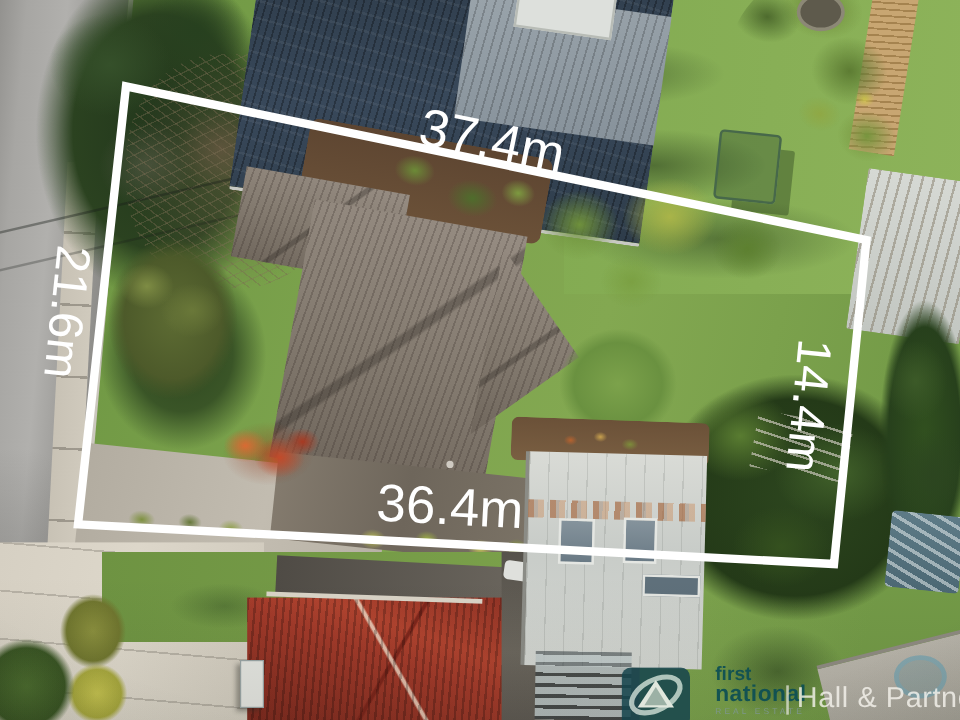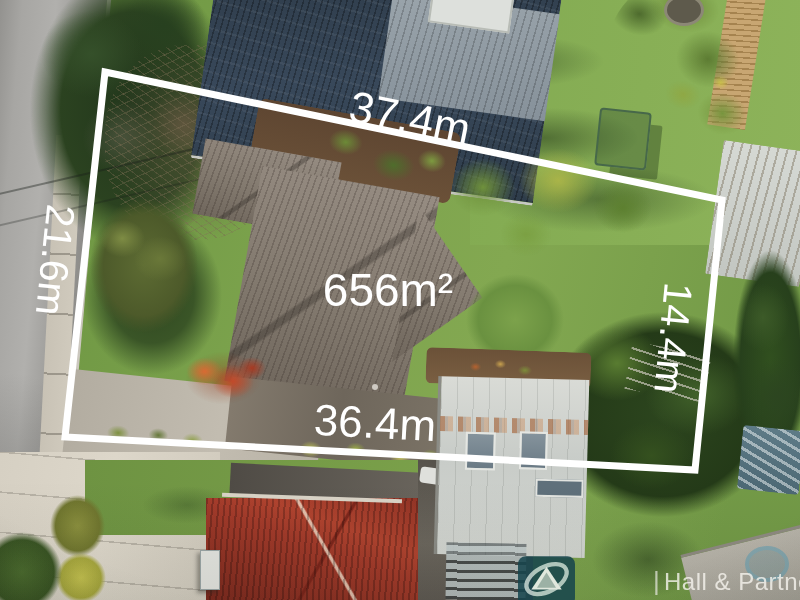--- a/index.html
+++ b/index.html
@@ -310,29 +310,33 @@
 
   <svg class="abs boundary-svg" width="800" height="600" viewBox="0 0 800 600">
     <polygon points="105,72 722,200 695,470 65,437" fill="none" stroke="#ffffff" stroke-width="7" stroke-linejoin="miter"></polygon>
   </svg>
 
   <div class="m-label lbl-top">37.4m</div>
   <div class="m-label lbl-right">14.4m</div>
   <div class="m-label lbl-bottom">36.4m</div>
   <div class="m-label lbl-left">21.6m</div>
   <div class="m-label area-label">
-    <div>656m²</div>
   </div>
 
   <div class="abs logo">
     <div class="abs logo-mark">
       <svg width="57" height="50" viewBox="0 0 60 52">
         <rect x="0" y="0" width="60" height="52" rx="8" fill="#17454e" opacity="0.93"></rect>
         <ellipse cx="30" cy="24" rx="23" ry="13" transform="rotate(-28 30 24)" fill="none" stroke="#cfe0da" stroke-width="4.5" opacity="0.85"></ellipse>
         <path d="M30 11 L46 35 L14 35 Z" fill="#e9eee9"></path>
         <path d="M30 17 L40 33 L20 33 Z" fill="#9fb3ad"></path>
       </svg>
     </div>
+    <div class="abs logo-words">
+      <div class="logo-w1">first</div>
+      <div class="logo-w2">national</div>
+      <div class="logo-sub">REAL ESTATE</div>
+    </div>
     <div class="abs logo-sep">|</div>
     <div class="abs logo-partner">Hall &amp; Partners</div>
   </div>
 
 </div>
 
 </body></html>

